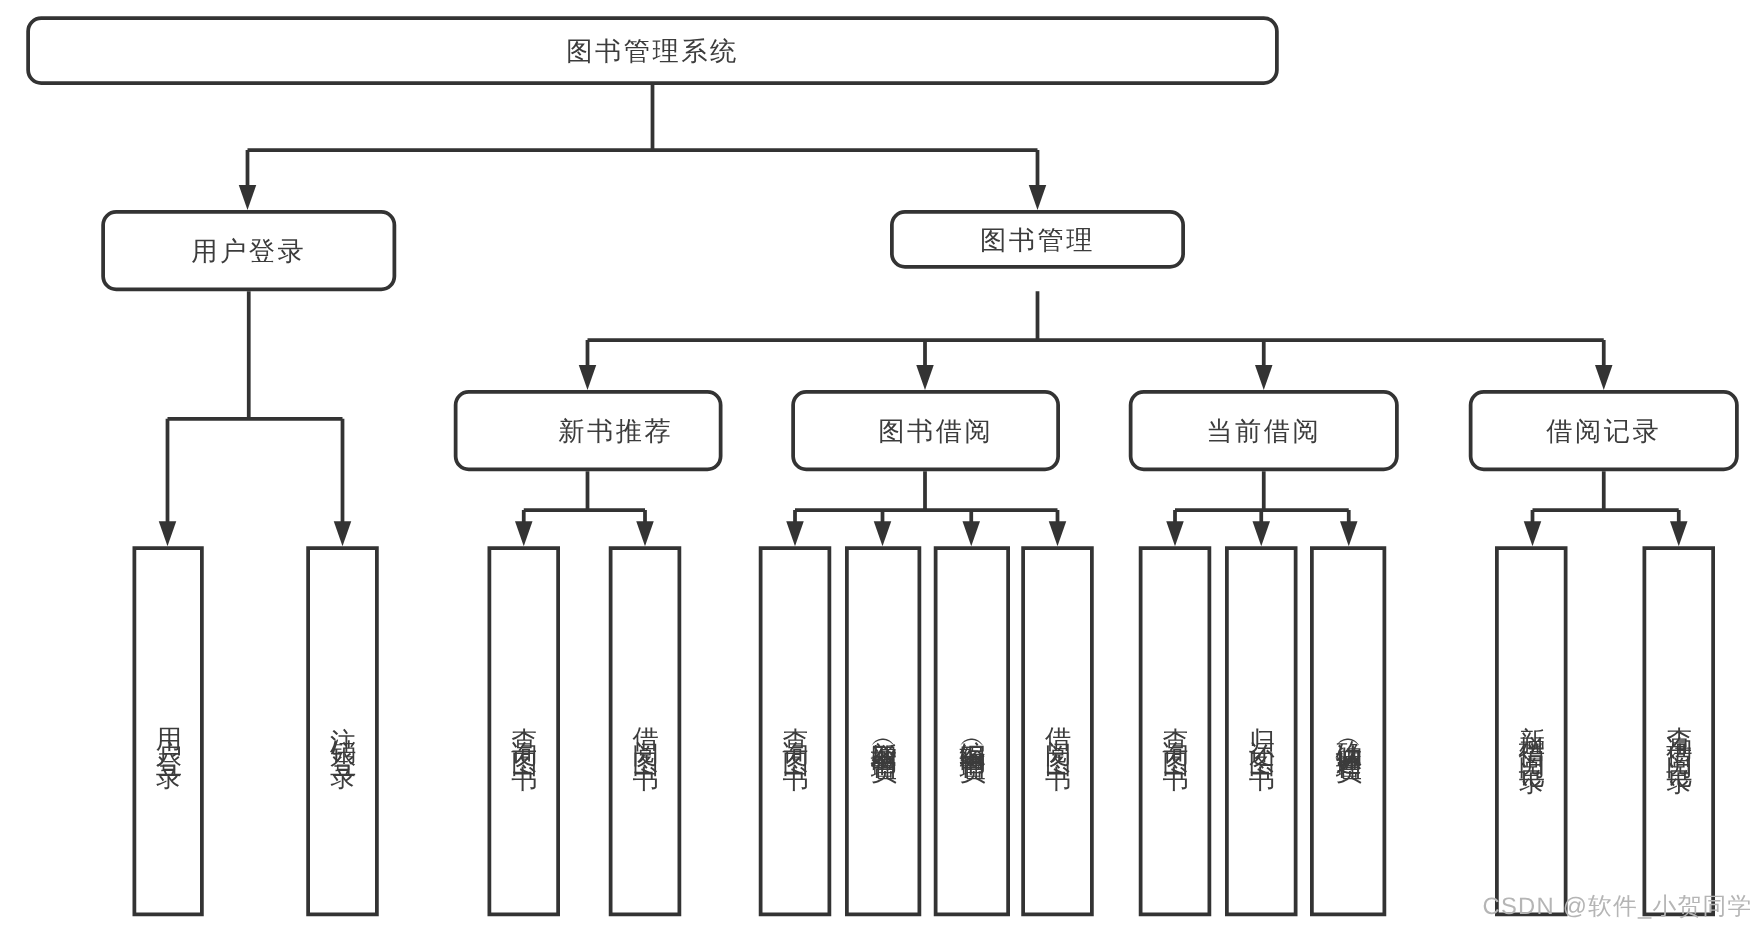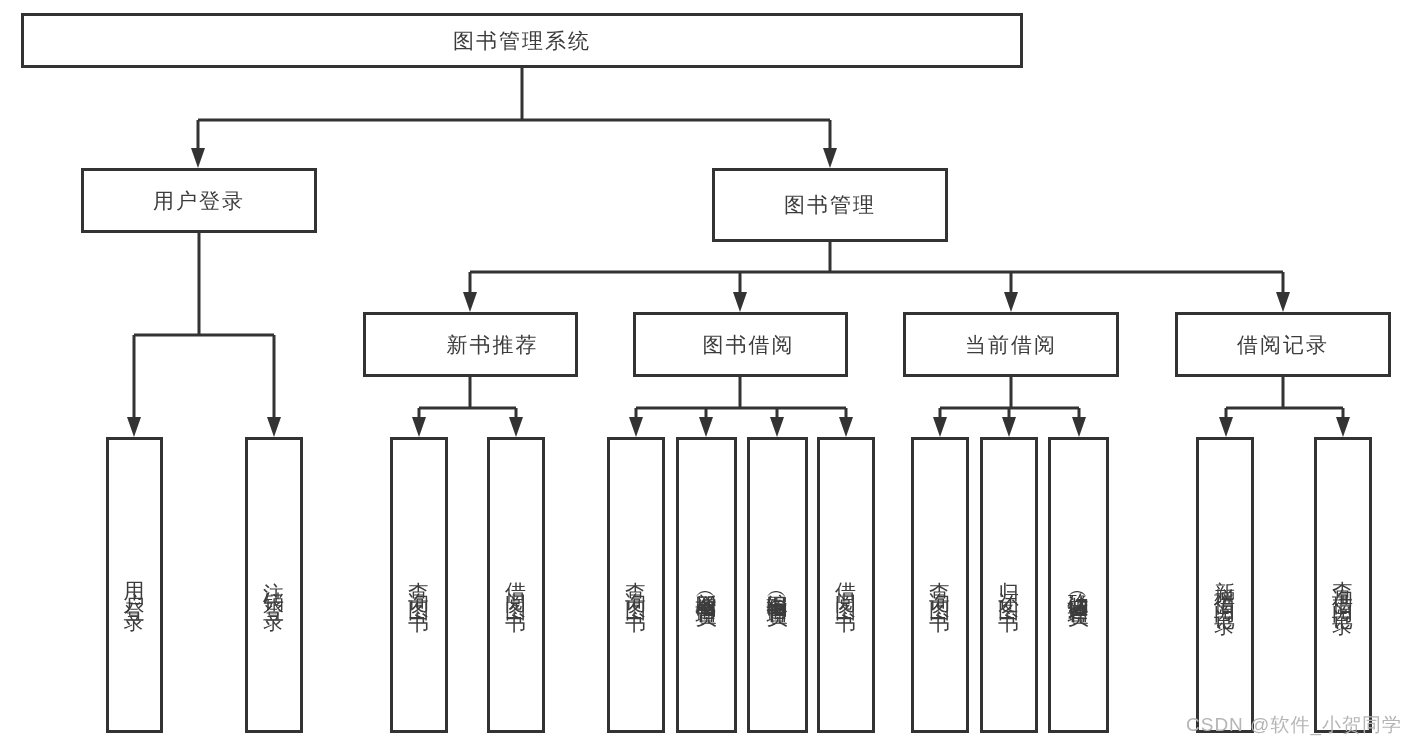--- a/index.html
+++ b/index.html
@@ -20,21 +20,21 @@
   svg.connectors{position:absolute;left:0;top:0;width:1405px;height:747px;z-index:0;}
   .c-line{stroke:var(--line);stroke-width:3;fill:none;}
   .c-arrow{fill:var(--line);stroke:none;}
   .box{
     position:absolute;z-index:1;
     background:var(--bg);
     border:3px solid var(--line);
     display:flex;align-items:center;justify-content:center;
     font-size:21px;color:var(--text);
   }
-  .hbox{letter-spacing:2px;white-space:nowrap;}
+  .hbox{letter-spacing:2px;white-space:nowrap;border-radius:12px;}
   .vbox .vtext{
     writing-mode:vertical-rl;
     text-orientation:mixed;
     line-height:1;
     white-space:nowrap;
   }
   .v-short .vtext{letter-spacing:10px;}
   .v-mid .vtext{letter-spacing:7px;}
   .v-long .vtext{letter-spacing:2px;}
   .watermark{
@@ -93,21 +93,21 @@
     </g>
   </svg>
 
   <div class="box hbox" style="left:21px;top:13px;width:1002px;height:55px;">
     <span>图书管理系统</span>
   </div>
 
   <div class="box hbox" style="left:81px;top:168px;width:236px;height:65px;">
     <span>用户登录</span>
   </div>
-  <div class="box hbox" style="left:712px;top:168px;width:236px;height:74px;">
+  <div class="box hbox" style="left:712px;top:168px;width:236px;height:47px;">
     <span>图书管理</span>
   </div>
 
   <div class="box hbox" style="left:363px;top:312px;width:215px;height:65px;padding-left:44px;">
     <span>新书推荐</span>
   </div>
   <div class="box hbox" style="left:633px;top:312px;width:215px;height:65px;padding-left:16px;">
     <span>图书借阅</span>
   </div>
   <div class="box hbox" style="left:1175px;top:312px;width:216px;height:65px;">

